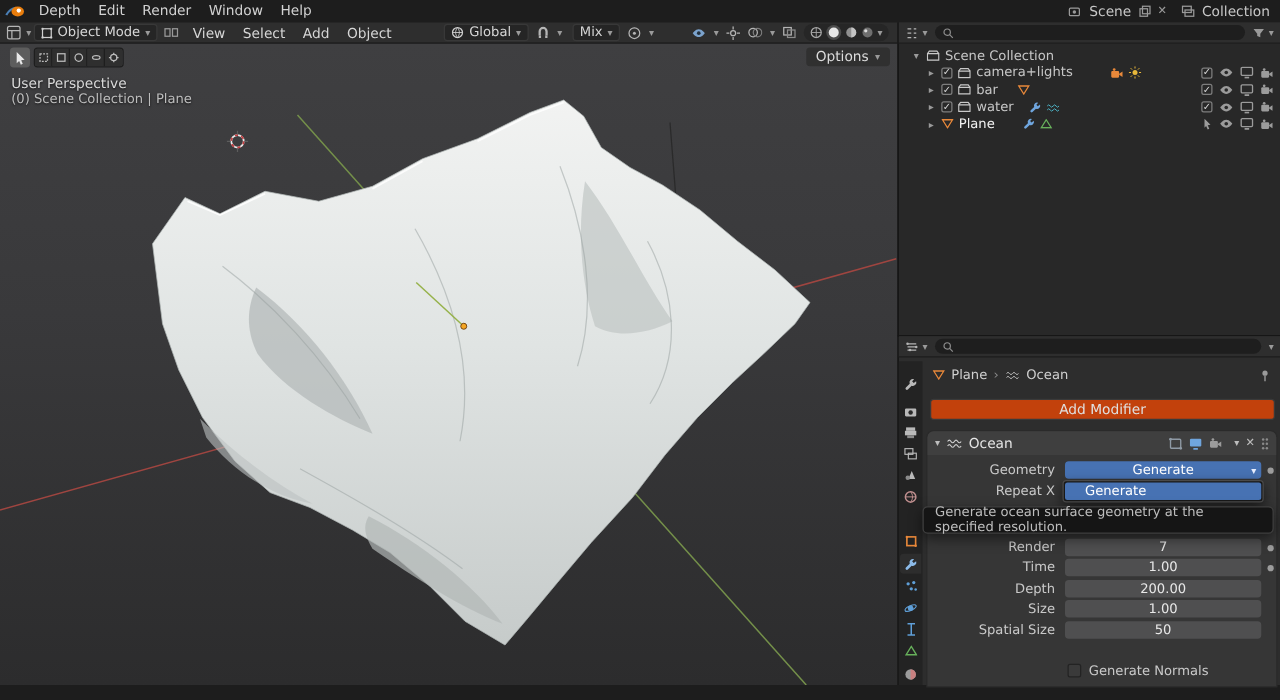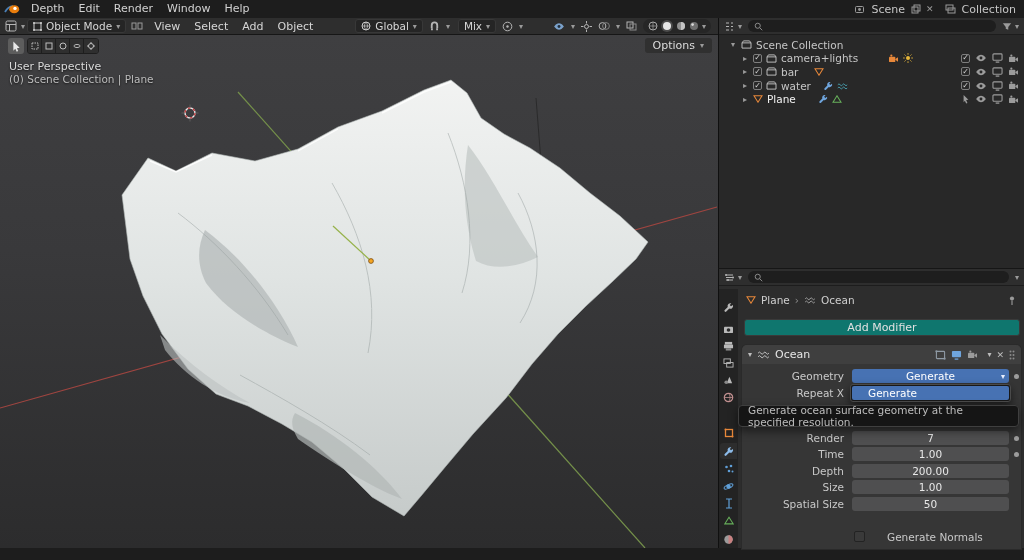--- a/index.html
+++ b/index.html
@@ -50,35 +50,35 @@
   .ico{display:inline-flex;align-items:center;justify-content:center}
 
   
   #props{position:absolute;left:718px;top:268px;width:306px;height:280px;background:#2d2d2d;border-left:1px solid #101010;border-top:1px solid #161616}
   #tabstrip{position:absolute;left:0;top:20px;width:19px;bottom:0;background:#232323}
   .ptab{position:absolute;left:1px;width:17px;height:16px;display:flex;align-items:center;justify-content:center}
   .ptab.active{background:#2d2d2d;border-radius:3px 0 0 3px}
   #pr-main{position:absolute;left:19px;top:20px;right:0;bottom:0}
   .crumbs{position:absolute;left:8px;top:5px;display:flex;align-items:center;gap:5px;font-size:10.5px;color:#cfcfcf}
   .pin{position:absolute;right:8px;top:6px}
-  .addmod{position:absolute;left:6px;right:4px;top:30px;height:17px;background:#0f766e;border:1px solid #3a3a3a;border-radius:3px;display:flex;align-items:center;justify-content:center;font-size:11px;color:#e0e0e0}
+  .addmod{position:absolute;left:6px;right:4px;top:30px;height:17px;background:#c2410c;border:1px solid #3a3a3a;border-radius:3px;display:flex;align-items:center;justify-content:center;font-size:11px;color:#e0e0e0}
   .ocean{position:absolute;left:4px;right:3px;top:56px;height:204px;background:#363636;border-radius:5px 5px 0 0;box-shadow:0 0 0 1px #2a2a2a}
   .ocean-hd{height:19px;background:#3f3f3f;border-radius:5px 5px 0 0;display:flex;align-items:center;gap:5px;padding:0 6px;font-size:11px;color:#e6e6e6}
   .ocean-hd .spacer{flex:1}
   .mrow{position:absolute;left:0;right:0;height:14px}
   .mlabel{position:absolute;left:0;width:102px;text-align:right;font-size:10.5px;color:#c9c9c9;line-height:14px}
   .mwidget{position:absolute;left:110px;width:157px;height:14px;border-radius:3px;display:flex;align-items:center;justify-content:center;font-size:10.5px;color:#e8e8e8}
   .mfield{background:#4f4f50}
   .mdrop{background:#4772b3;color:#fff;position:relative}
   .mdrop .chev{position:absolute;right:4px;font-size:8px;color:#e8efff}
   .kdot{position:absolute;left:272px;width:5px;height:5px;border-radius:50%;background:#9c9c9c}
   .dmenu{position:absolute;left:108px;width:161px;top:39px;background:#181818;border:1px solid #4a4a4a;border-radius:3px;box-shadow:0 4px 10px rgba(0,0,0,.55);z-index:5;padding:1px}
   .ditem{height:14px;background:#4772b3;border-radius:2px;color:#fff;font-size:10.5px;display:flex;align-items:center;padding-left:16px}
   .tooltip{position:absolute;left:-4px;right:2px;top:60px;height:22px;background:#151515;border:1px solid #3f3f3f;border-radius:4px;display:flex;align-items:center;padding:0 9px;font-size:10.5px;color:#bdbdbd;z-index:6;box-shadow:0 4px 10px rgba(0,0,0,.5)}
-  .cbx-row{position:absolute;left:112px;top:186px;display:flex;align-items:flex-start;gap:22px;font-size:10.5px;color:#c9c9c9}
+  .cbx-row{position:absolute;left:112px;top:186px;display:flex;align-items:flex-start;gap:6px;font-size:10.5px;color:#c9c9c9}
   .cbx-box{width:11px;height:11px;background:#3a3a3a;border:1px solid #232323;border-radius:2px}
 
   
   #statusbar{position:absolute;left:0;top:548px;width:1024px;height:12px;background:#1b1b1b;border-top:1px solid #0f0f0f;font-size:10px;color:#909090}
   .ver{position:absolute;right:9px;top:0;line-height:11px}
   .sb-ic{position:absolute;top:1px}
 </style>
 </head>
 <body>
 

